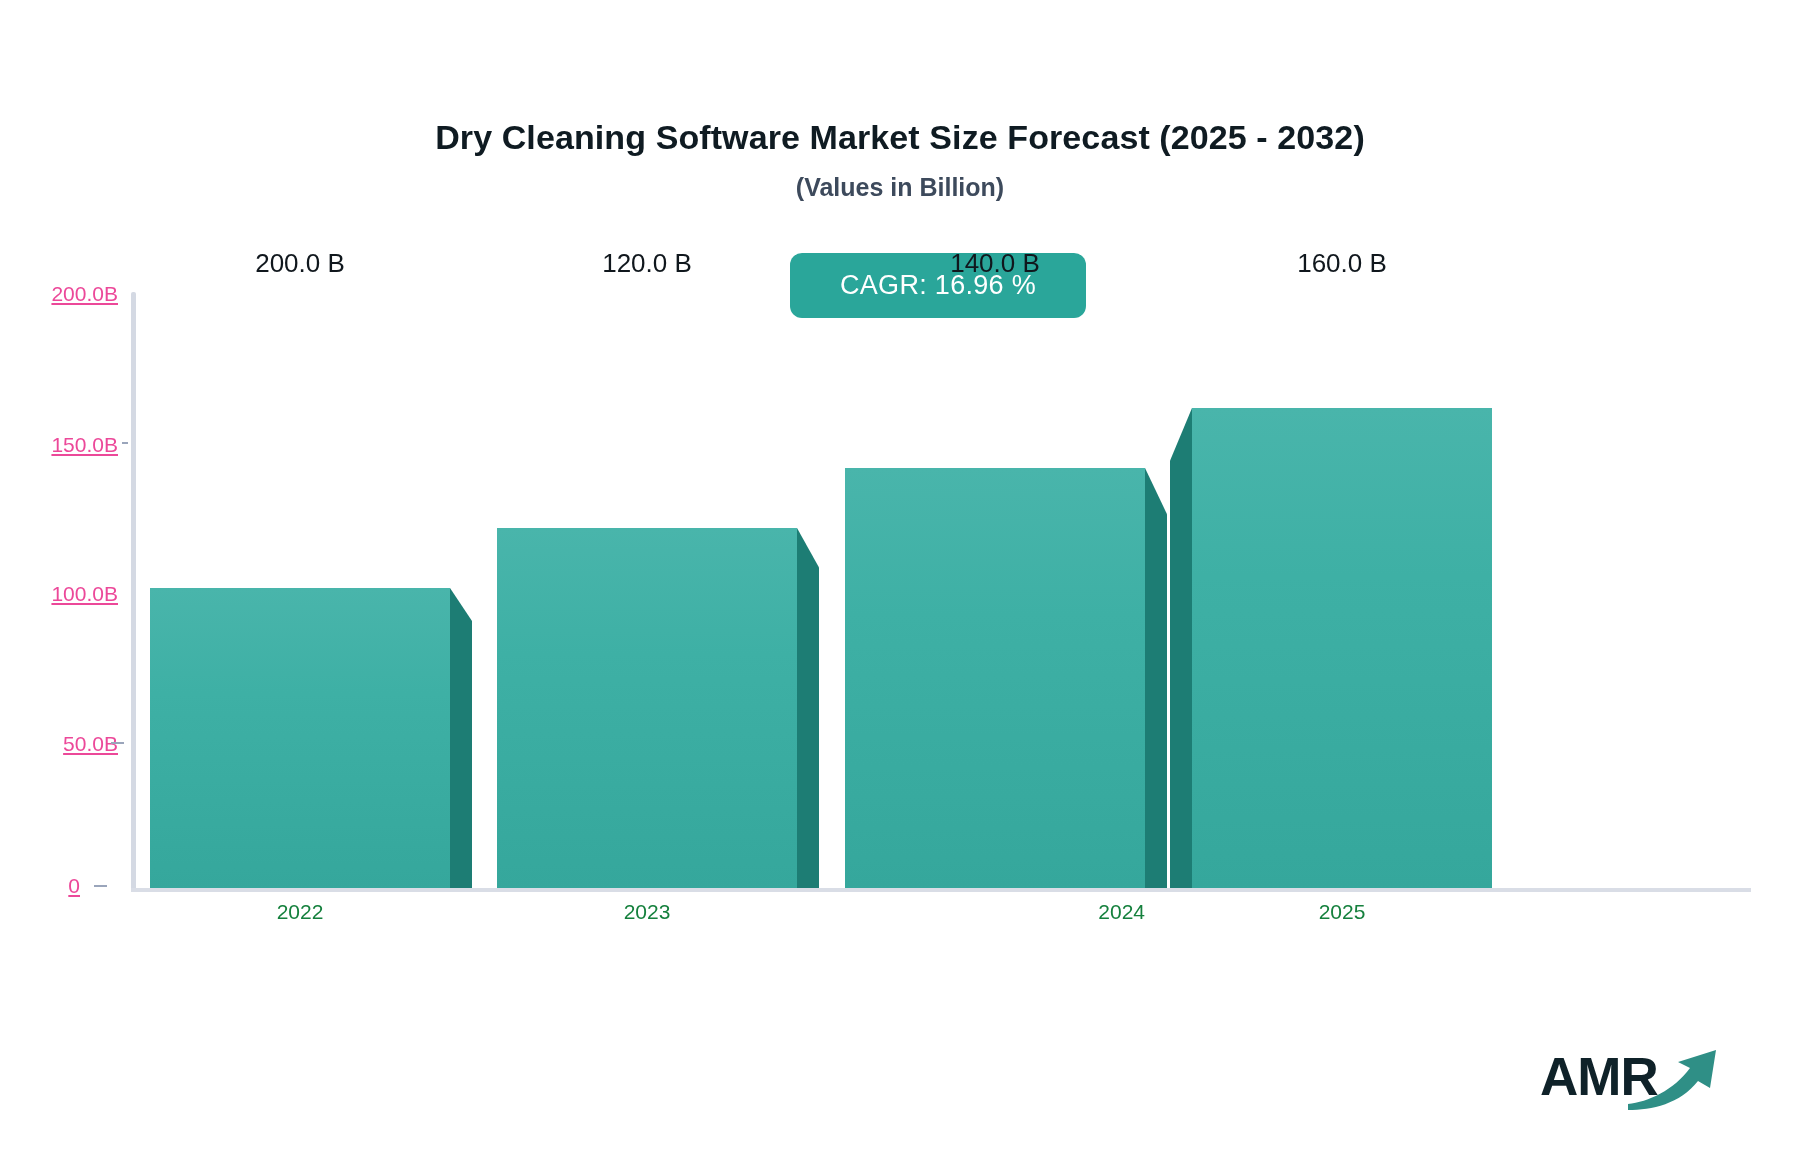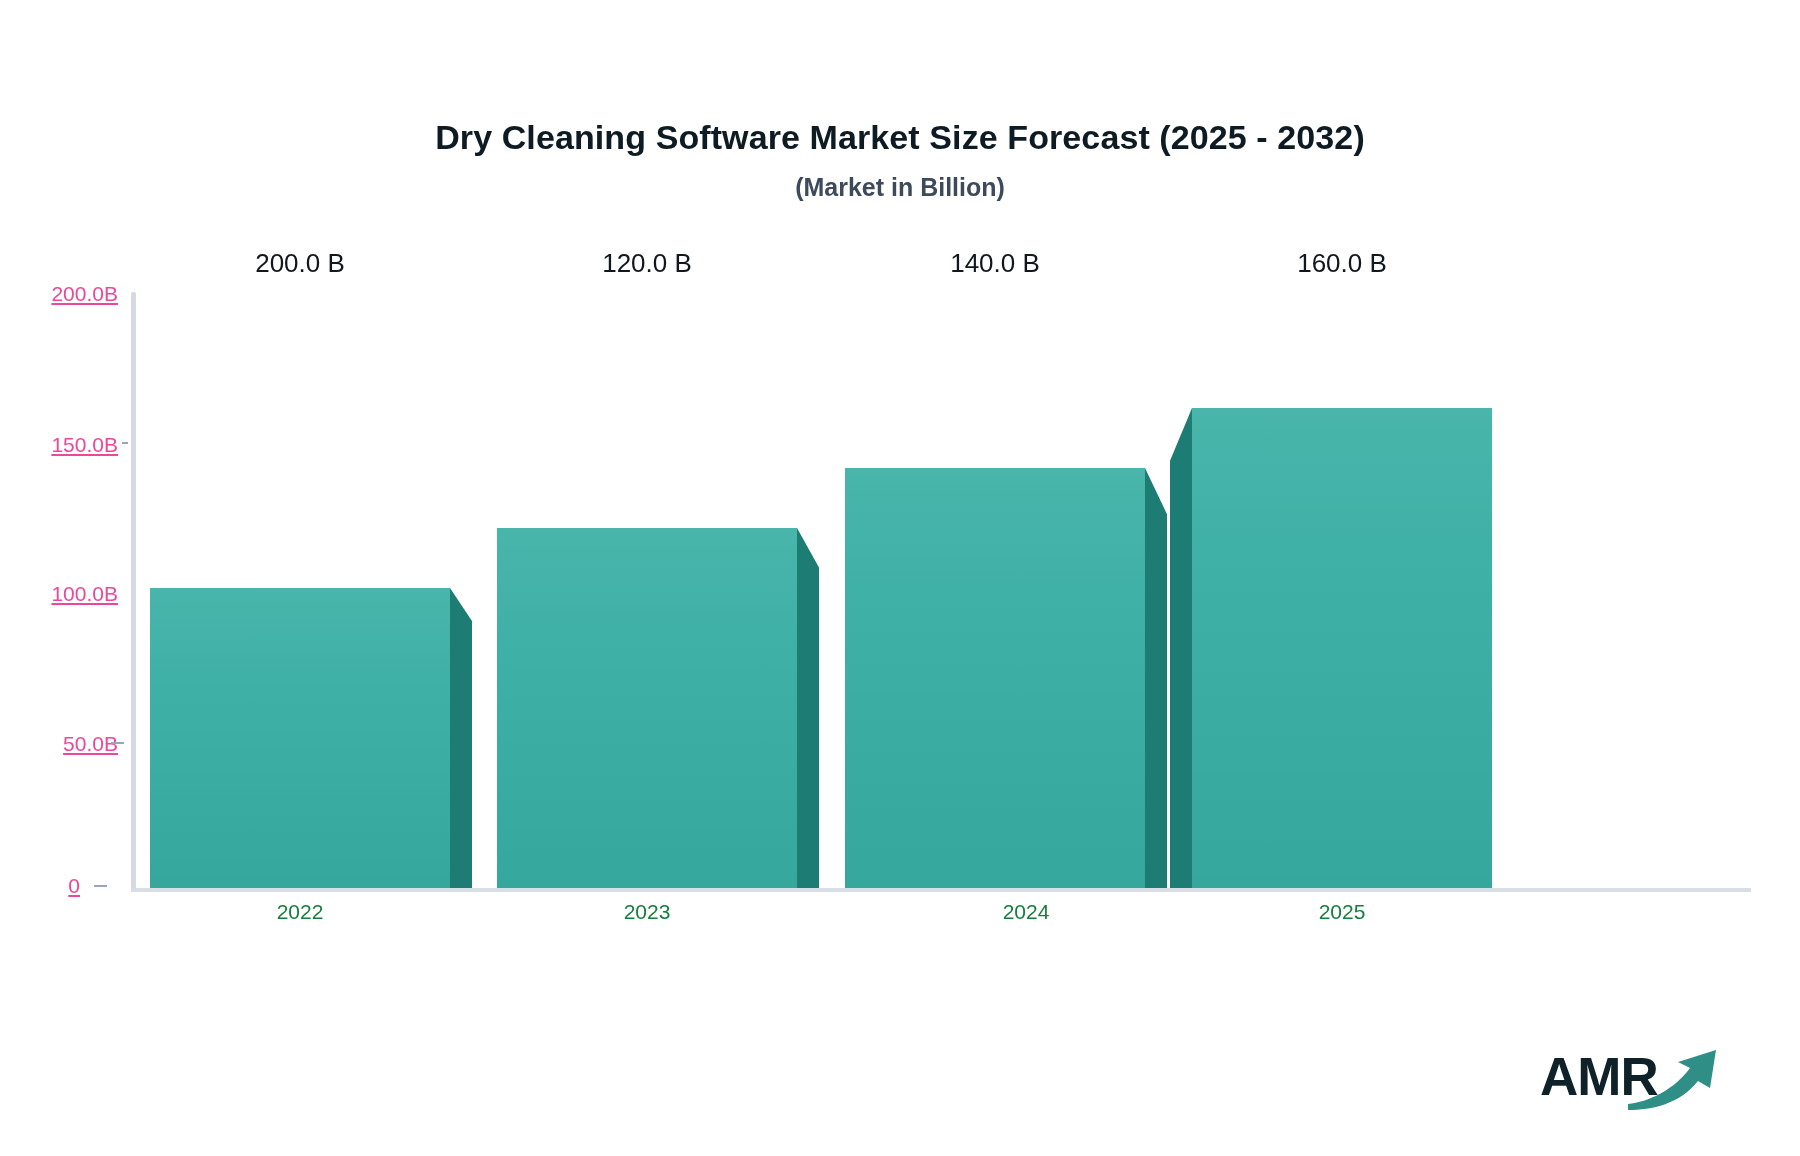--- a/index.html
+++ b/index.html
@@ -174,23 +174,24 @@
     height: 70px;
   }
 </style>
 </head>
 <body>
 
 <div id="chart-card">
 
   <div id="title-block">
     <div id="chart-title">Dry Cleaning Software Market Size Forecast (2025 - 2032)</div>
-    <div id="chart-subtitle">(Market in Billion)</div>
+    <div id="chart-subtitle">(Values in Billion)</div>
   </div>
 
+  <div id="cagr-badge">CAGR: 16.96 %</div>
 
   <div id="plot">
 
     <div id="y-axis-line"></div>
     <div id="x-axis-line"></div>
 
     <div class="y-tick-label" style="left:18px; top:282px; width:100px;">200.0B</div>
 
     <div class="y-tick-label" style="left:18px; top:433px; width:100px;">150.0B</div>
     <div class="y-tick-dash" style="left:122px; top:442px; width:6px;"></div>
@@ -222,21 +223,21 @@
     </div>
 
     <div class="bar-group" style="left:1192px; top:288px; width:300px; height:600px;">
       <div class="bar-value-label" style="top:-40px;">160.0 B</div>
       <div class="bar-face" style="height:480px;"></div>
       <div class="bar-side-left" style="height:480px;"></div>
     </div>
 
     <div class="x-tick-label" style="left:150px; width:300px;">2022</div>
     <div class="x-tick-label" style="left:497px; width:300px;">2023</div>
-    <div class="x-tick-label" style="left:876px; width:300px;">2024</div>
+    <div class="x-tick-label" style="left:845px; width:300px;text-align:right;">2024</div>
     <div class="x-tick-label" style="left:1192px; width:300px;">2025</div>
 
   </div>
 
   <div id="amr-logo">
     <div id="amr-text">AMR</div>
     <svg id="amr-arrow" viewBox="0 0 100 70">
       <path d="M2 60 C 22 58, 48 46, 64 24 L 52 18 L 90 6 L 84 44 L 72 37 C 54 60, 26 66, 2 66 Z" fill="#2f8f86"></path>
     </svg>
   </div>

